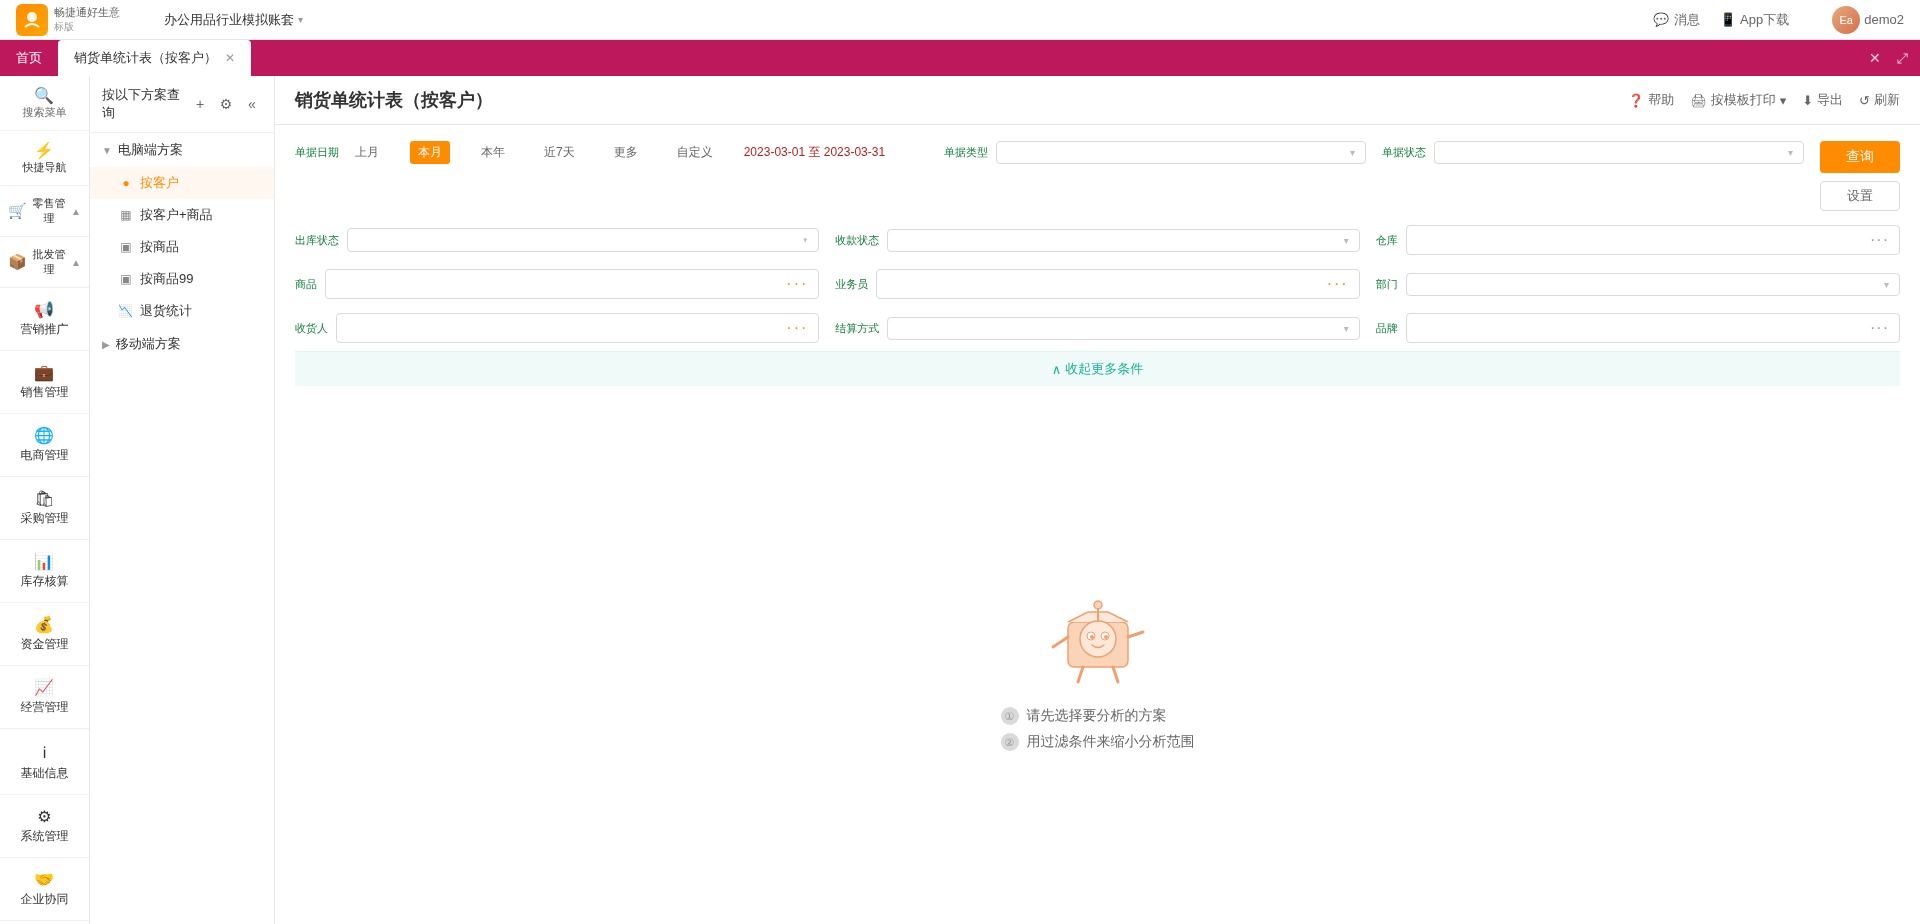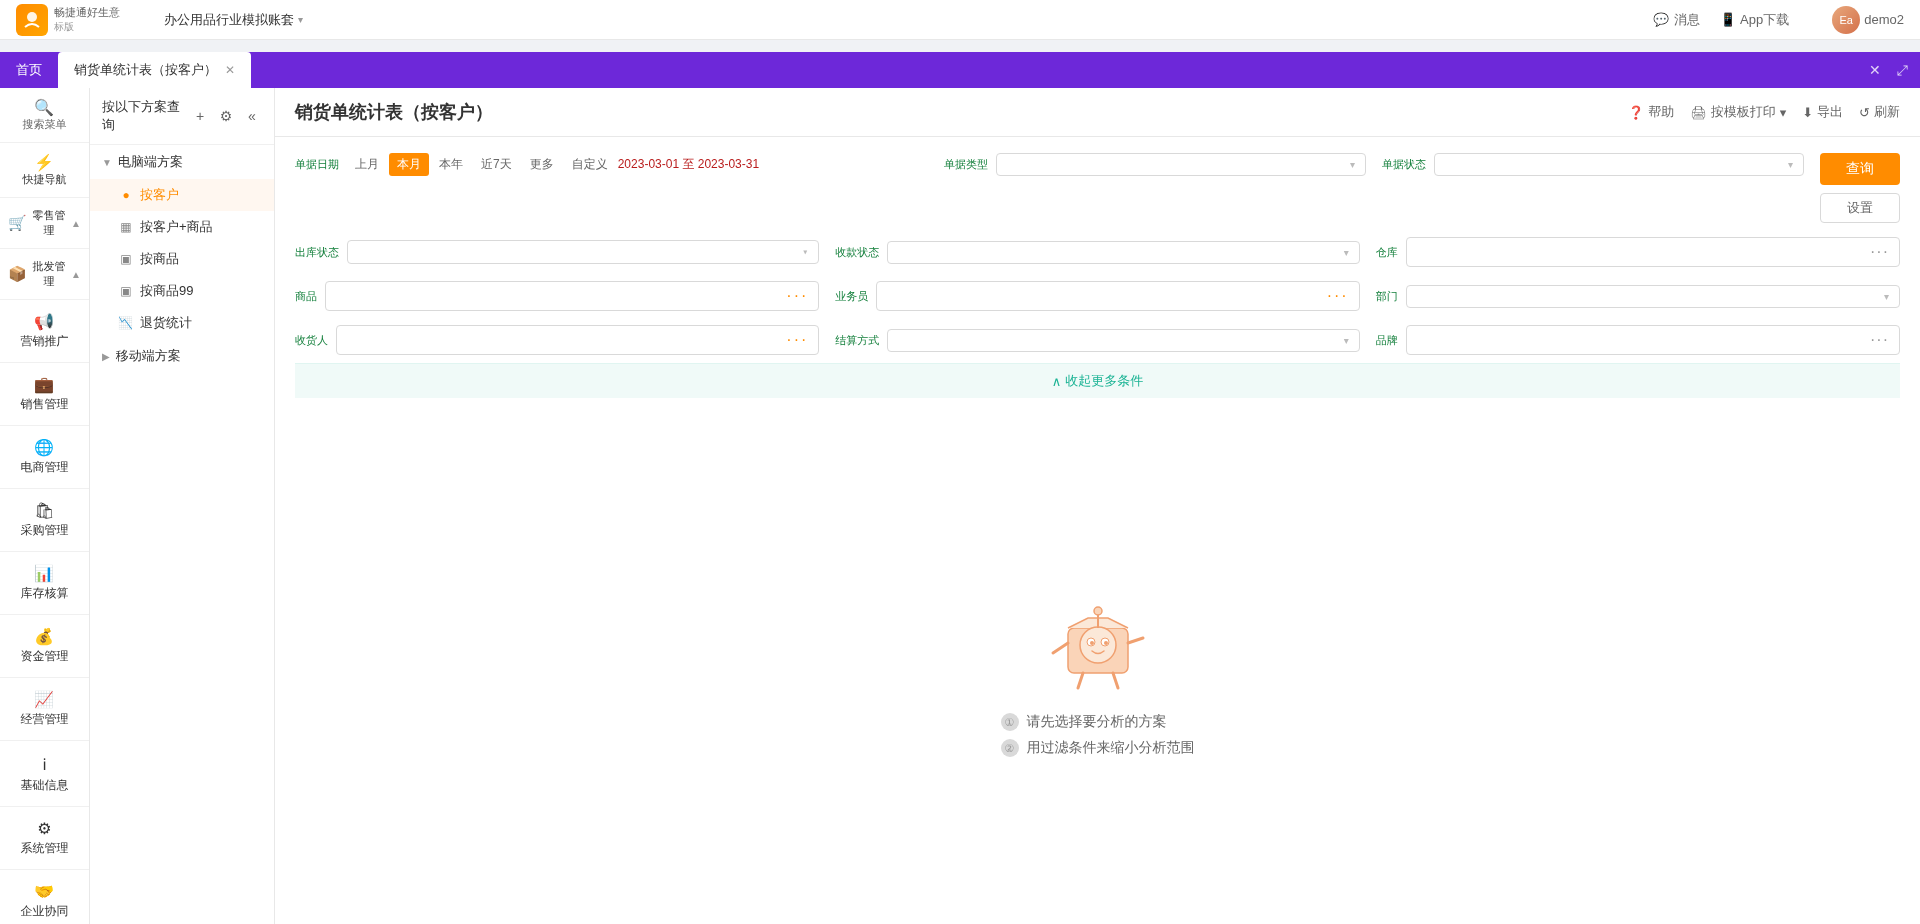--- a/index.html
+++ b/index.html
@@ -78,27 +78,26 @@
       display: flex;
       align-items: center;
       justify-content: center;
       color: white;
       font-size: 11px;
       margin-left: 23px;
     }
 
     
     .tab-bar {
-      background: #6d28d9;
+      background: #be185d;
       height: 36px;
       display: flex;
       align-items: center;
       padding: 0 0;
       flex-shrink: 0;
-      margin-top: 12px;
     }
     .tab-item {
       height: 36px;
       display: flex;
       align-items: center;
       padding: 0 16px;
       cursor: pointer;
       color: rgba(255,255,255,0.85);
       font-size: 13px;
       position: relative;
@@ -329,21 +328,21 @@
       cursor: pointer;
       position: relative;
     }
     .filter-select-arrow { color: #bbb; font-size: 10px; }
     .filter-select-dots { color: #ff8c00; font-size: 16px; letter-spacing: 2px; cursor: pointer; }
 
     
     .date-filter-group {
       display: flex;
       align-items: center;
-      gap: 2px;
+      gap: 23px;
       flex: 1;
     }
     .date-tag {
       padding: 3px 8px;
       border-radius: 3px;
       font-size: 12px;
       cursor: pointer;
       color: #666;
       white-space: nowrap;
     }

